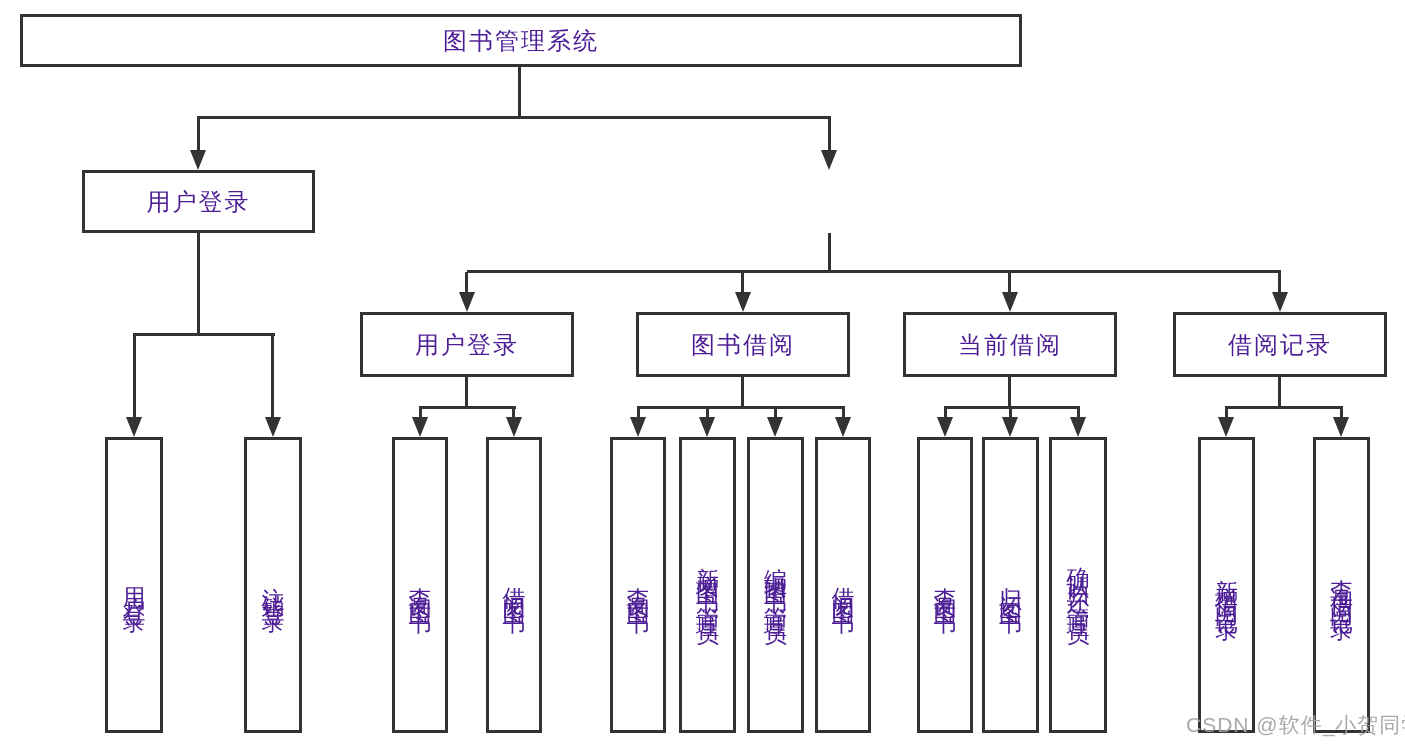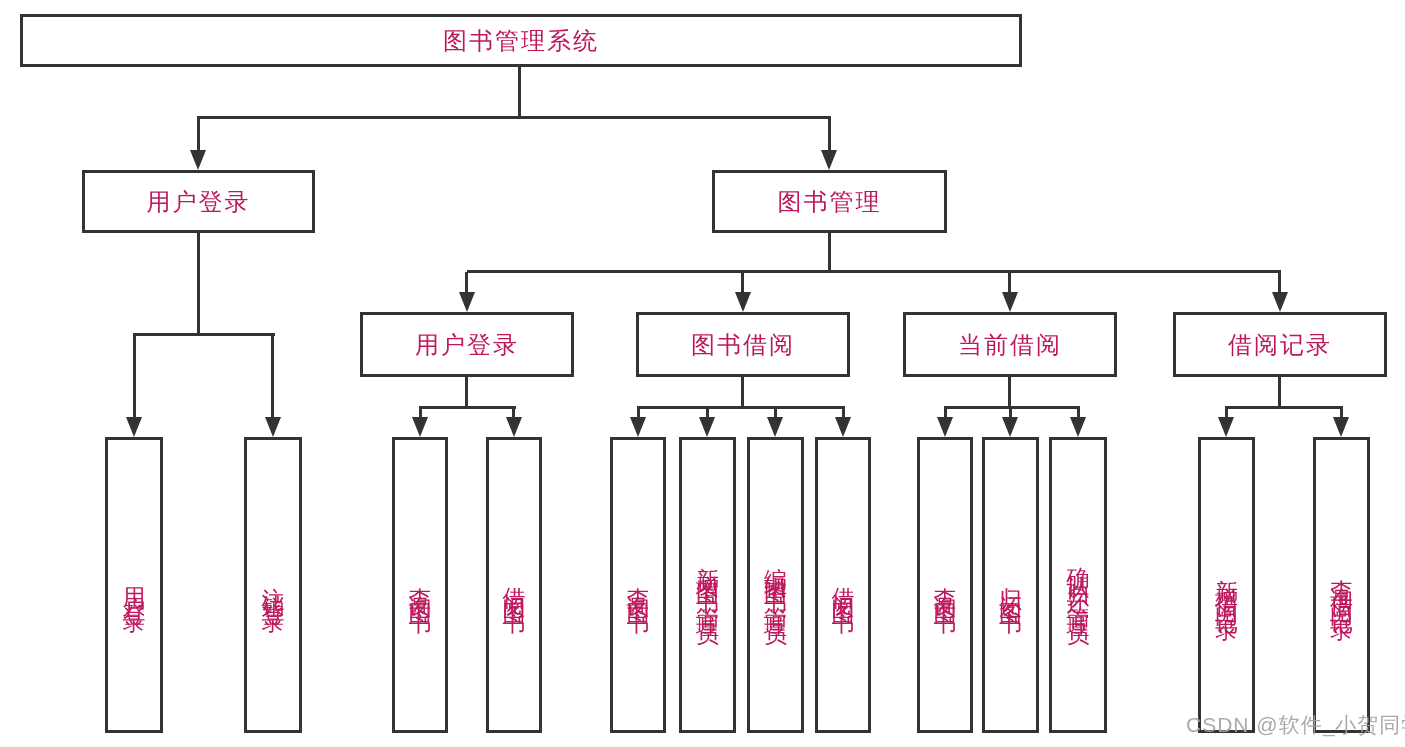--- a/index.html
+++ b/index.html
@@ -15,21 +15,21 @@
     background: #ffffff;
   }
   .box {
     position: absolute;
     box-sizing: border-box;
     border: 3px solid #333333;
     background: #ffffff;
     display: flex;
     align-items: center;
     justify-content: center;
-    color: #be185d;
+    color: #4c1d95;
   }
   .box.hbox span {
     font-size: 24px;
     letter-spacing: 2px;
     line-height: 1;
     white-space: nowrap;
   }
   .box.vbox span {
     writing-mode: vertical-rl;
     text-orientation: mixed;
@@ -70,23 +70,20 @@
 
   <div class="ln" style="left:518px; top:67px; width:3px; height:51px;"></div>
   <div class="ln" style="left:197px; top:116px; width:634px; height:3px;"></div>
   <div class="ln" style="left:197px; top:118px; width:3px; height:34px;"></div>
   <div class="ah" style="left:190px; top:150px;"></div>
   <div class="ln" style="left:828px; top:118px; width:3px; height:34px;"></div>
   <div class="ah" style="left:821px; top:150px;"></div>
 
   <div class="box hbox" style="left:82px; top:170px; width:233px; height:63px;">
     <span>用户登录</span>
-  </div>
-  <div class="box hbox" style="left:712px; top:170px; width:235px; height:63px;">
-    <span>图书管理</span>
   </div>
 
   <div class="ln" style="left:197px; top:233px; width:3px; height:102px;"></div>
   <div class="ln" style="left:133px; top:333px; width:142px; height:3px;"></div>
   <div class="ln" style="left:133px; top:335px; width:3px; height:84px;"></div>
   <div class="ah" style="left:126px; top:417px;"></div>
   <div class="ln" style="left:271px; top:335px; width:3px; height:84px;"></div>
   <div class="ah" style="left:265px; top:417px;"></div>
 
   <div class="ln" style="left:828px; top:233px; width:3px; height:40px;"></div>

